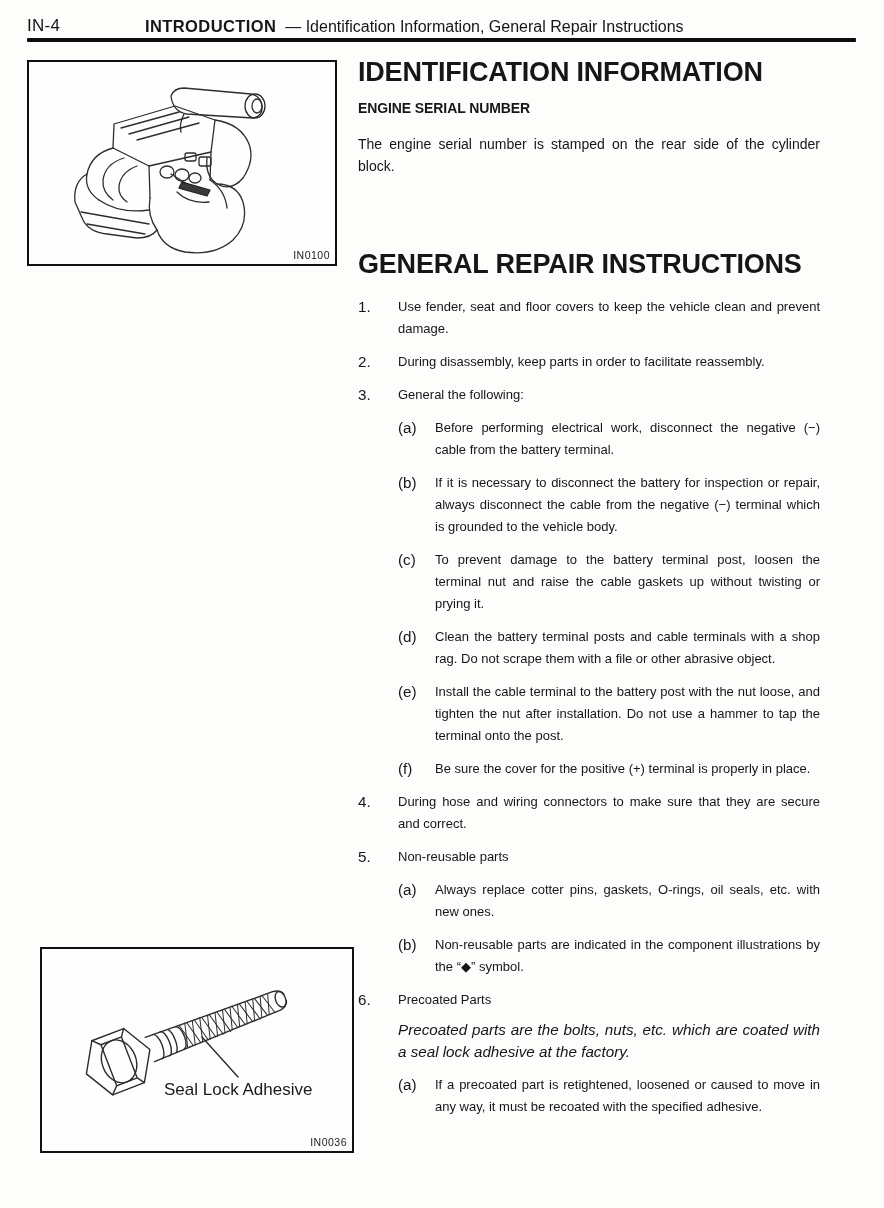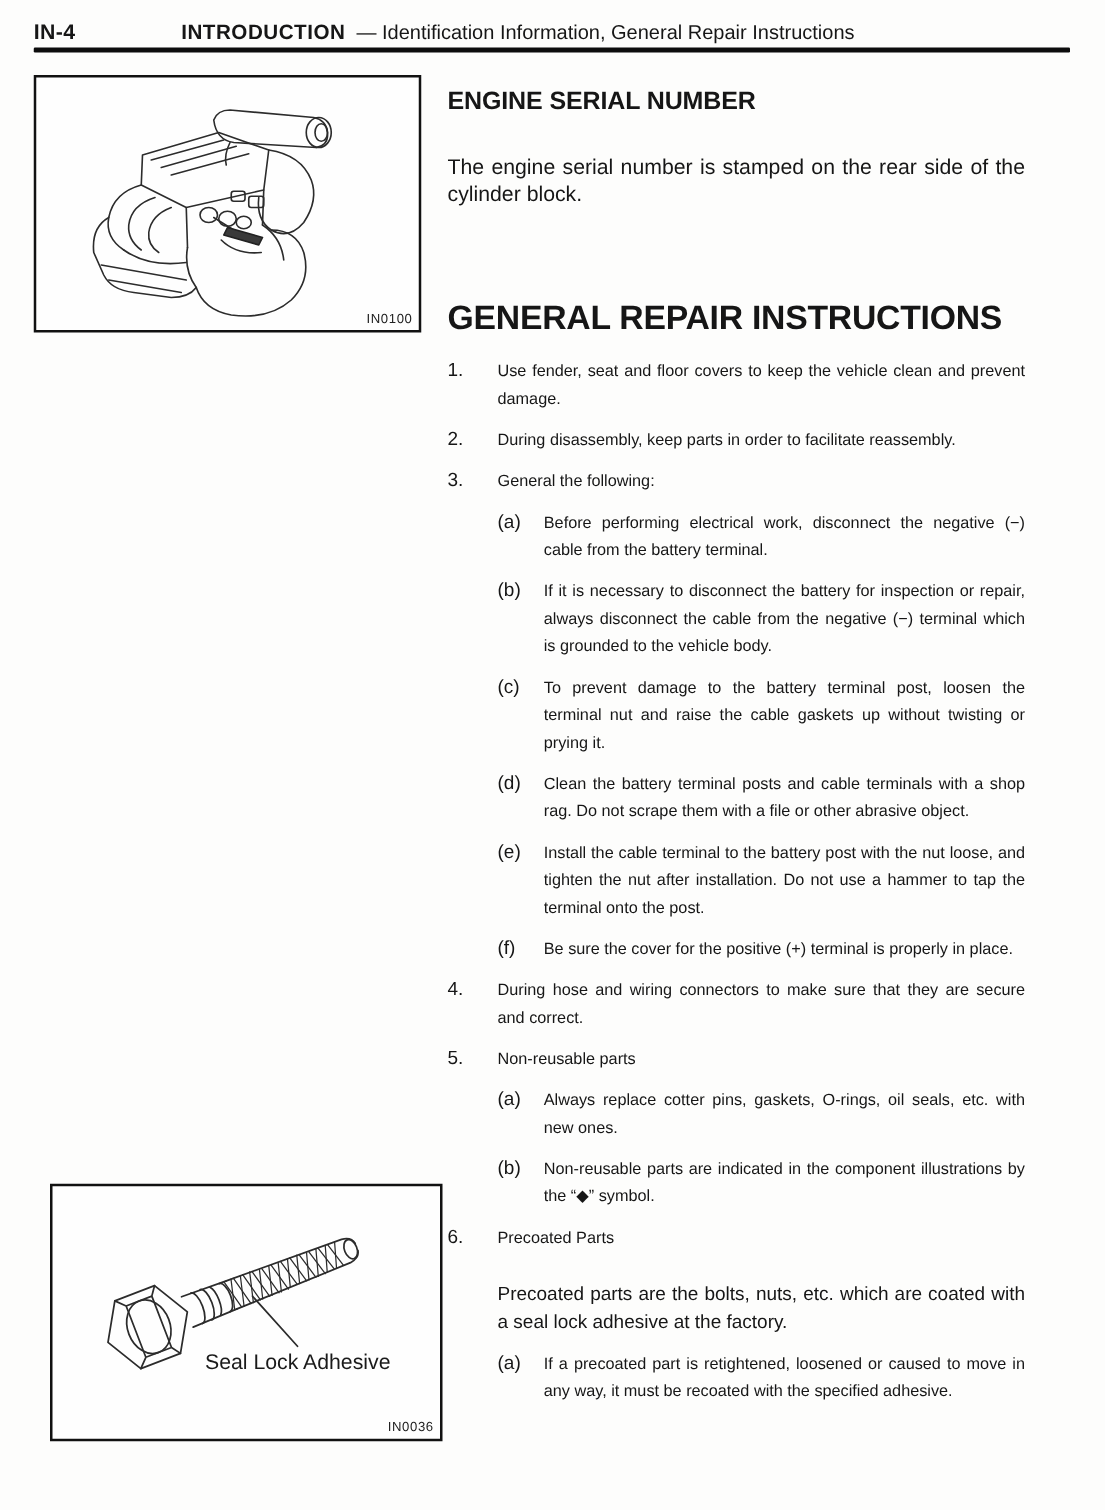--- a/index.html
+++ b/index.html
@@ -8,46 +8,46 @@
     background:#fdfdfc;
     font-family:"Liberation Sans","DejaVu Sans",sans-serif;
     color:#161616;
     position:relative;
     overflow:hidden;
   }
   .page{position:absolute;inset:0;}
 
   
   .hdr{position:absolute;left:27px;top:16px;right:28px;}
-  .hdr-code{font-weight:bold;font-size:17px;letter-spacing:.3px;}
+  .hdr-code{font-weight:normal;font-size:17px;letter-spacing:.3px;}
   .hdr-title{position:absolute;left:118px;top:1px;font-size:16px;white-space:nowrap;}
   .hdr-title b{font-size:16.5px;letter-spacing:.4px;}
   .hdr-rule{position:absolute;left:27px;top:38px;width:829px;height:4px;background:#0d0d0d;border-radius:1px;}
 
   
   .figbox{position:absolute;border:2px solid #111;background:#fefefe;}
   .figbox svg{display:block;}
   .fig-engine{left:27px;top:60px;width:306px;height:202px;}
   .fig-bolt{left:40px;top:947px;width:310px;height:202px;}
   .figcode{position:absolute;right:5px;bottom:3px;font-size:10.5px;letter-spacing:.5px;color:#222;}
 
   
   .col{position:absolute;left:358px;top:57px;width:462px;}
   h1{font-size:27px;line-height:1.12;margin:0;letter-spacing:-.2px;font-weight:bold;}
-  h2{font-size:20px;margin:13px 0 12px 0;letter-spacing:-.1px;font-weight:bold;}
-  .body-p{font-size:17px;line-height:22px;margin:30px 0 0 0;text-align:justify;}
+  h2{font-size:14px;margin:13px 0 12px 0;letter-spacing:-.1px;font-weight:bold;}
+  .body-p{font-size:14px;line-height:22px;margin:17px 0 0 0;text-align:justify;}
   .sec2{margin-top:72px;}
   .list{margin-top:17px;}
   .item{display:grid;grid-template-columns:40px 1fr;margin-bottom:11px;}
   .num{font-size:15.2px;line-height:22px;}
   .txt{font-size:13px;line-height:22px;margin:0;text-align:justify;}
   .subs{grid-column:2;margin-top:11px;}
   .sub{display:grid;grid-template-columns:37px 1fr;margin-bottom:11px;}
   .sub:last-child{margin-bottom:0;}
-  .item-para{grid-column:2;font-size:15.2px;line-height:22px;margin:24px 0 0 0;text-align:justify;}
+  .item-para{grid-column:2;font-size:15.2px;line-height:22px;margin:8px 0 0 0;text-align:justify;font-style:italic;}
 </style>
 </head>
 <body>
 
 <div class="page">
 
   <div class="hdr">
     <span class="hdr-code">IN-4</span>
     <span class="hdr-title"><b>INTRODUCTION</b>&nbsp; <span>— Identification Information, General Repair Instructions</span></span>
   </div>
@@ -93,20 +93,21 @@
         <path d="M128 168 Q134 186 156 190 Q186 194 204 178 Q220 162 214 140 Q208 122 188 122"></path>
         <path d="M121 136 Q118 154 128 168"></path>
         <path d="M181 118 Q196 128 198 146"></path>
       </g>
     </svg>
     <span class="figcode">IN0100</span>
   </div>
 
   <div class="col">
 
+    <h1>IDENTIFICATION INFORMATION</h1>
     <h2>ENGINE SERIAL NUMBER</h2>
     <p class="body-p">The engine serial number is stamped on the rear side of the cylinder block.</p>
 
     <h1 class="sec2">GENERAL REPAIR INSTRUCTIONS</h1>
 
     <div class="list">
 
       <div class="item">
         <span class="num">1.</span>
         <p class="txt">Use fender, seat and floor covers to keep the vehicle clean and prevent damage.</p>

